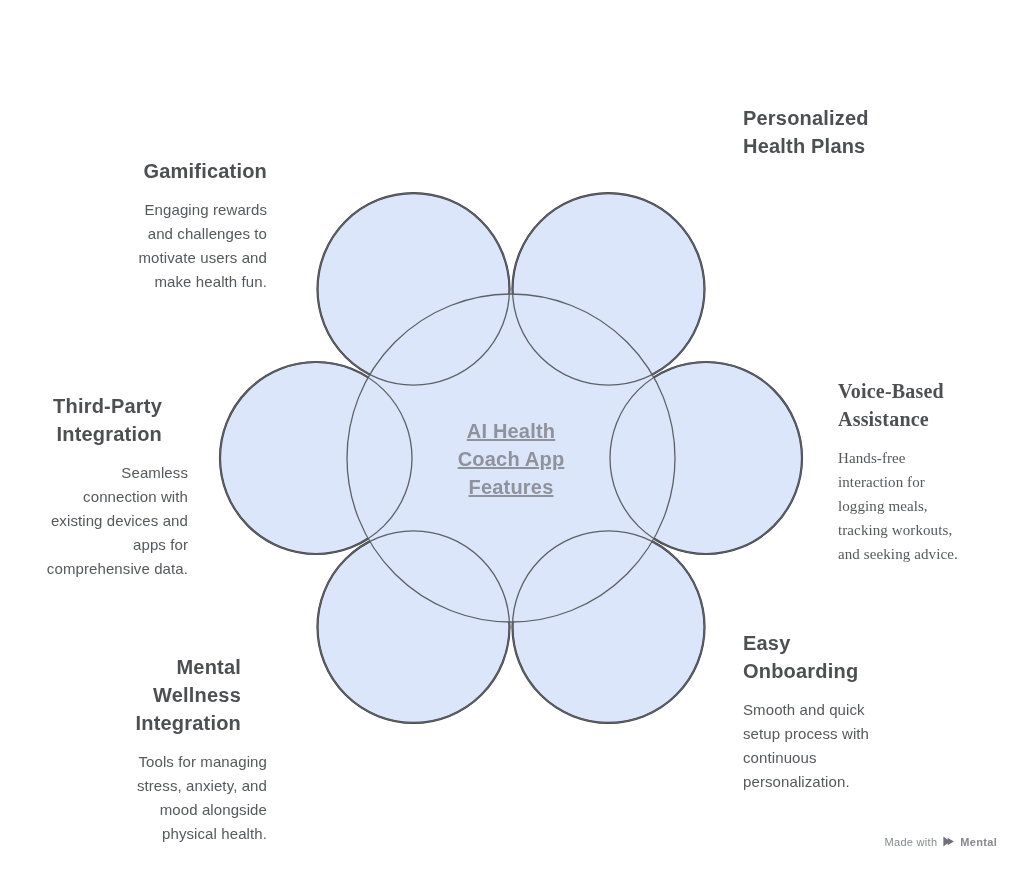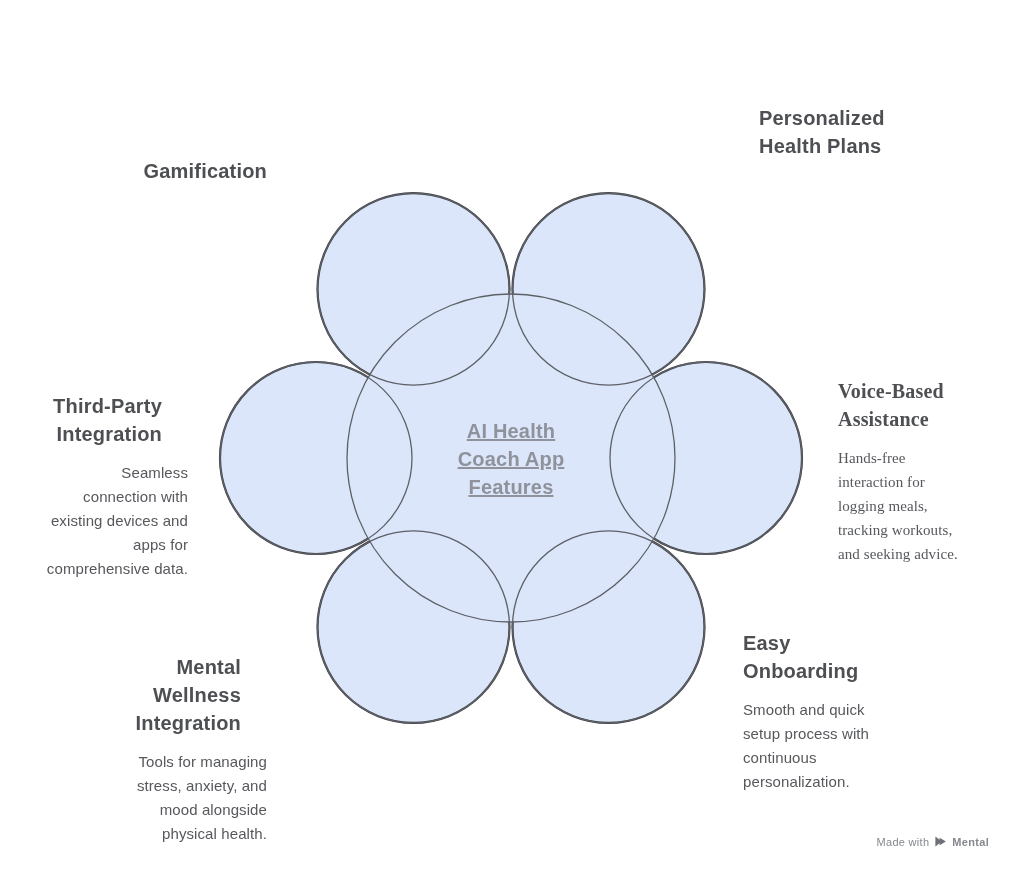--- a/index.html
+++ b/index.html
@@ -32,28 +32,28 @@
   }
   .align-right{text-align:right;}
   .align-left{text-align:left;}
   .heading-indent-right h3{padding-right:26px;margin-top:24px;}
   .center-label{
     position:absolute;left:411px;top:417px;width:200px;text-align:center;
     font-size:20px;line-height:28px;font-weight:700;color:var(--center-text);
     white-space:pre-line;letter-spacing:.2px;text-decoration:underline;
   }
   .watermark{
-    position:absolute;top:835px;right:35px;display:flex;align-items:center;gap:5px;
+    position:absolute;top:835px;right:27px;display:flex;align-items:center;gap:5px;
     font-size:11px;color:var(--watermark-text);letter-spacing:.3px;text-decoration:none;
   }
   .watermark .brand{font-weight:700;}
   .watermark svg{display:block;}
   
   .f-gamification{top:157px;right:757px;width:240px;}
-  .f-personalized{top:104px;left:743px;width:220px;margin-left:16px;}
+  .f-personalized{top:104px;left:743px;width:220px;}
   .f-voice{top:377px;left:838px;width:180px;font-family:Liberation Serif, serif;}
   .f-easy{top:629px;left:743px;width:200px;}
   .f-mental{top:629px;right:757px;width:240px;}
   .f-thirdparty{top:368px;right:836px;width:180px;}
 </style>
 </head>
 <body>
 
 <div class="canvas">
 
@@ -80,20 +80,24 @@
       <circle class="thin" cx="511" cy="458" r="164"></circle>
     </g>
   </svg>
 
   <div class="center-label">AI Health
 Coach App
 Features</div>
 
   <div class="feature f-gamification align-right">
     <h3>Gamification</h3>
+    <p>Engaging rewards
+and challenges to
+motivate users and
+make health fun.</p>
   </div>
 
   <div class="feature f-personalized align-left">
     <h3>Personalized
 Health Plans</h3>
   </div>
 
   <div class="feature f-voice align-left">
     <h3>Voice-Based
 Assistance</h3>

